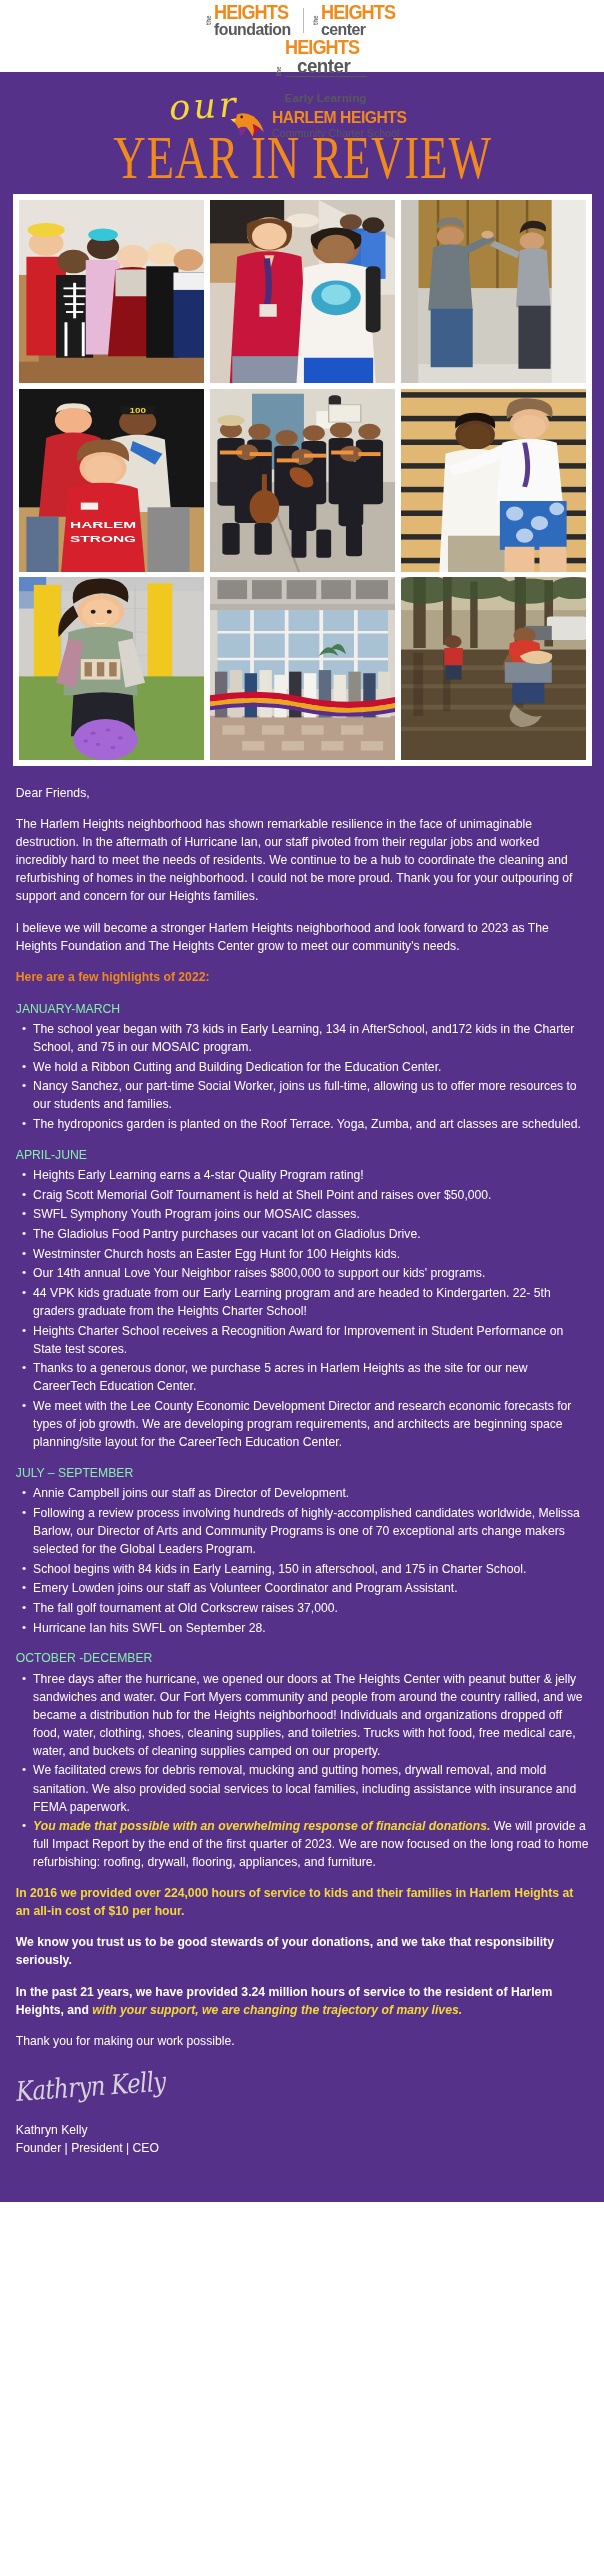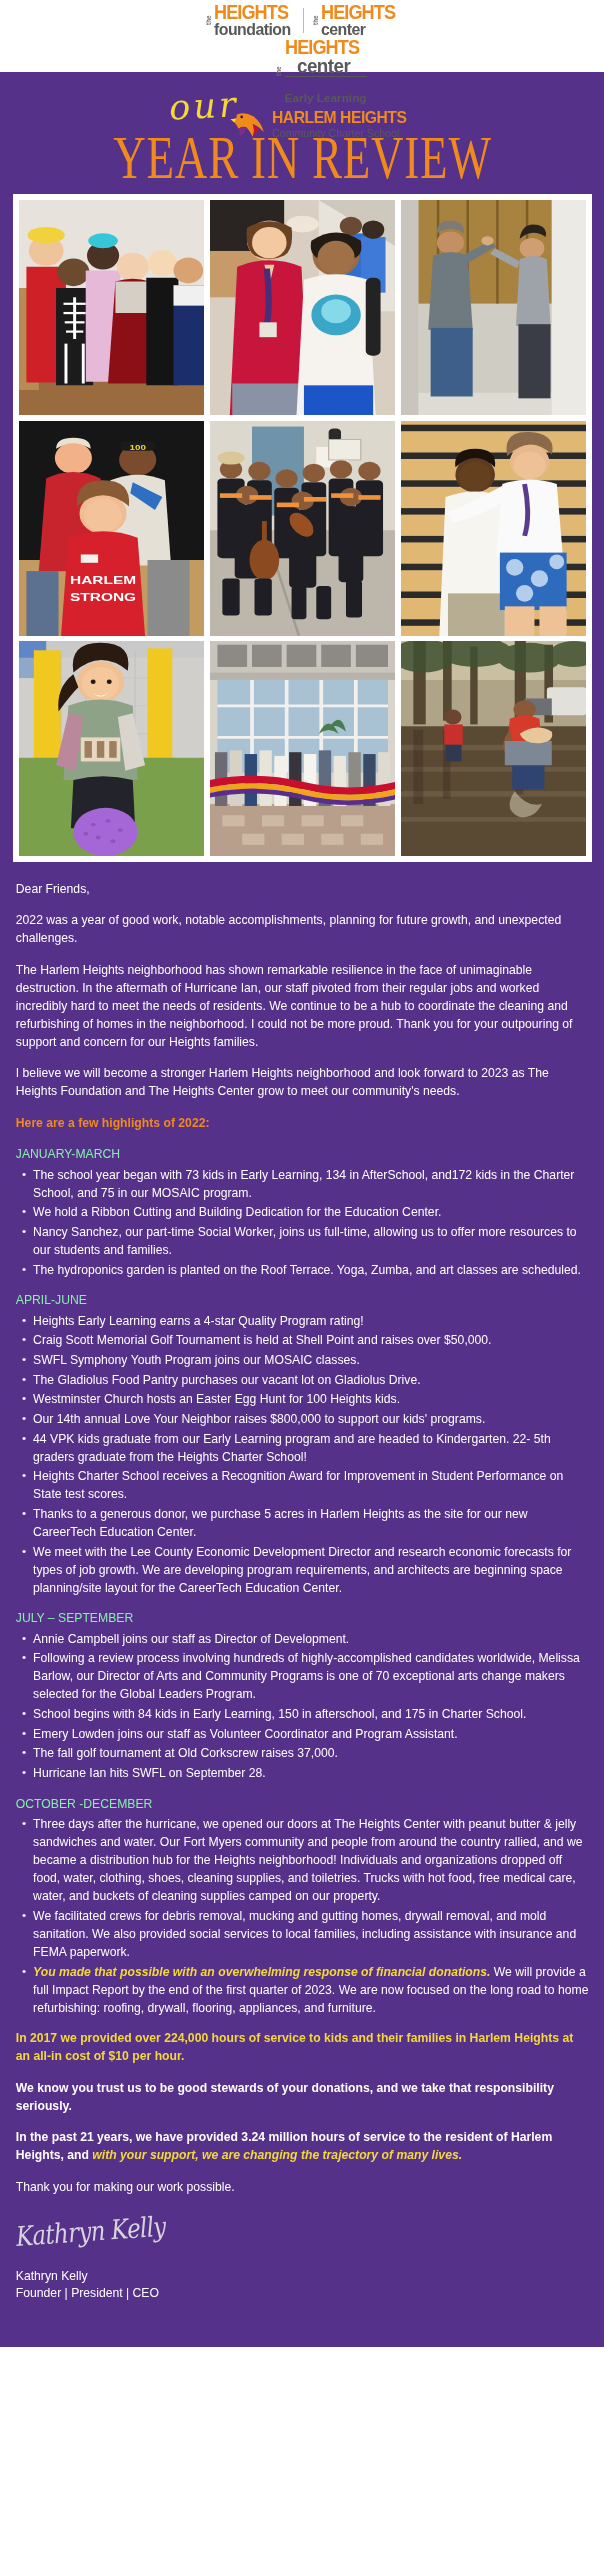--- a/index.html
+++ b/index.html
@@ -136,21 +136,21 @@
     padding: 6.3px;
   }
   .grid {
     display: grid;
     grid-template-columns: repeat(3, 1fr);
     gap: 5.5px;
   }
   .photo {
     position: relative;
     width: 100%;
-    height: 215px;
+    height: 183px;
     overflow: hidden;
     background: #d8d8d8;
   }
 
   
   .letter {
     padding: 17.3px 15.8px 0 15.8px;
     color: #ffffff;
     font-size: 12.2px;
     line-height: 1.48;
@@ -632,21 +632,20 @@
             <path d="M92 162 q10 18 22 14 q-6 16 -18 14 q-14 -8 -4 -28z" fill="#e0d8c0" opacity="0.5"></path>
           </svg>
         </div>
 
       </div>
     </div>
 
     <div class="letter">
 
       <p>Dear Friends,</p>
-      <p>2022 was a year of good work, notable accomplishments, planning for future growth, and unexpected challenges.</p>
       <p>The Harlem Heights neighborhood has shown remarkable resilience in the face of unimaginable destruction.  In the aftermath of Hurricane Ian, our staff pivoted from their regular jobs and worked incredibly hard to meet the needs of residents.  We continue to be a hub to coordinate the cleaning and refurbishing of homes in the neighborhood.  I could not be more proud.  Thank you for your outpouring of support and concern for our Heights families.</p>
       <p>I believe we will become a stronger Harlem Heights neighborhood and look forward to 2023 as The Heights Foundation and The Heights Center grow to meet our community's needs.</p>
 
       <p class="hl-orange">Here are a few highlights of 2022:</p>
 
       
       <div>
         <div class="season">JANUARY-MARCH</div>
         <ul class="bullets">
           <li>The school year began with 73 kids in Early Learning, 134 in AfterSchool, and172 kids in the Charter School, and 75 in our MOSAIC program.</li>
@@ -689,21 +688,21 @@
       
       <div>
         <div class="season">OCTOBER -DECEMBER</div>
         <ul class="bullets">
           <li>Three days after the hurricane, we opened our doors at The Heights Center with peanut butter &amp; jelly sandwiches and water.  Our Fort Myers community and people from around the country rallied, and we became a distribution hub for the Heights neighborhood!  Individuals and organizations dropped off food, water, clothing, shoes, cleaning supplies, and toiletries.  Trucks with hot food, free medical care, water, and buckets of cleaning supplies camped on our property.</li>
           <li>We facilitated crews for debris removal, mucking and gutting homes, drywall removal, and mold sanitation.  We also provided social services to local families, including assistance with insurance and FEMA paperwork.</li>
           <li><span class="em-yellow">You made that possible with an overwhelming response of financial donations.</span><span>  We will provide a full Impact Report by the end of the first quarter of 2023.  We are now focused on the long road to home refurbishing: roofing, drywall, flooring, appliances, and furniture.</span></li>
         </ul>
       </div>
 
-      <p class="strong-yellow">In 2017 we provided over 224,000 hours of service to kids and their families in Harlem Heights at an all-in cost of $10 per hour.</p>
+      <p class="strong-yellow">In 2016 we provided over 224,000 hours of service to kids and their families in Harlem Heights at an all-in cost of $10 per hour.</p>
 
       <p class="strong-white">We know you trust us to be good stewards of your donations, and we take that responsibility seriously.</p>
 
       <p><span class="strong-white">In the past 21 years, we have provided 3.24 million hours of service to the resident of Harlem Heights, and </span><span class="em-yellow">with your support, we are changing the trajectory of many lives.</span></p>
 
       <p>Thank you for making our work possible.</p>
 
       <div class="signature">Kathryn Kelly</div>
 
       <div class="sig-name">Kathryn Kelly</div>

